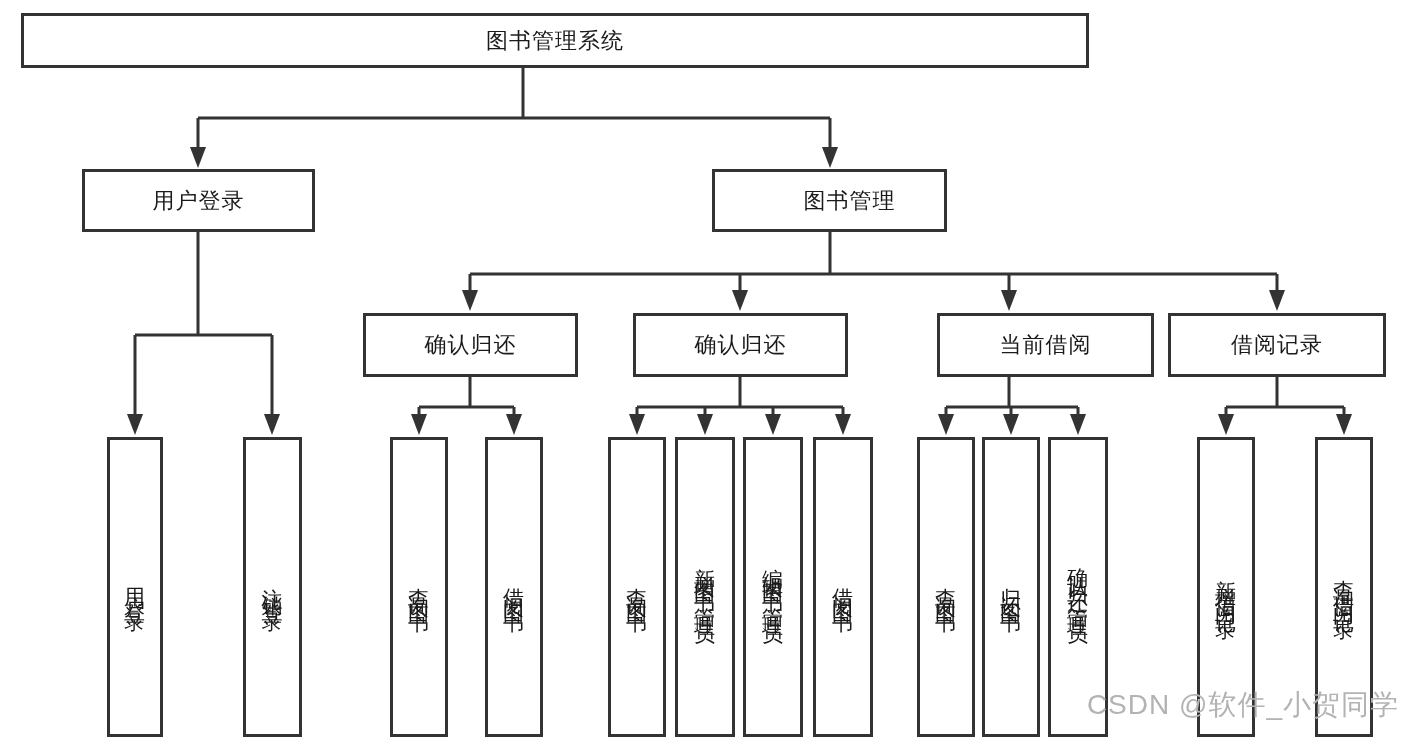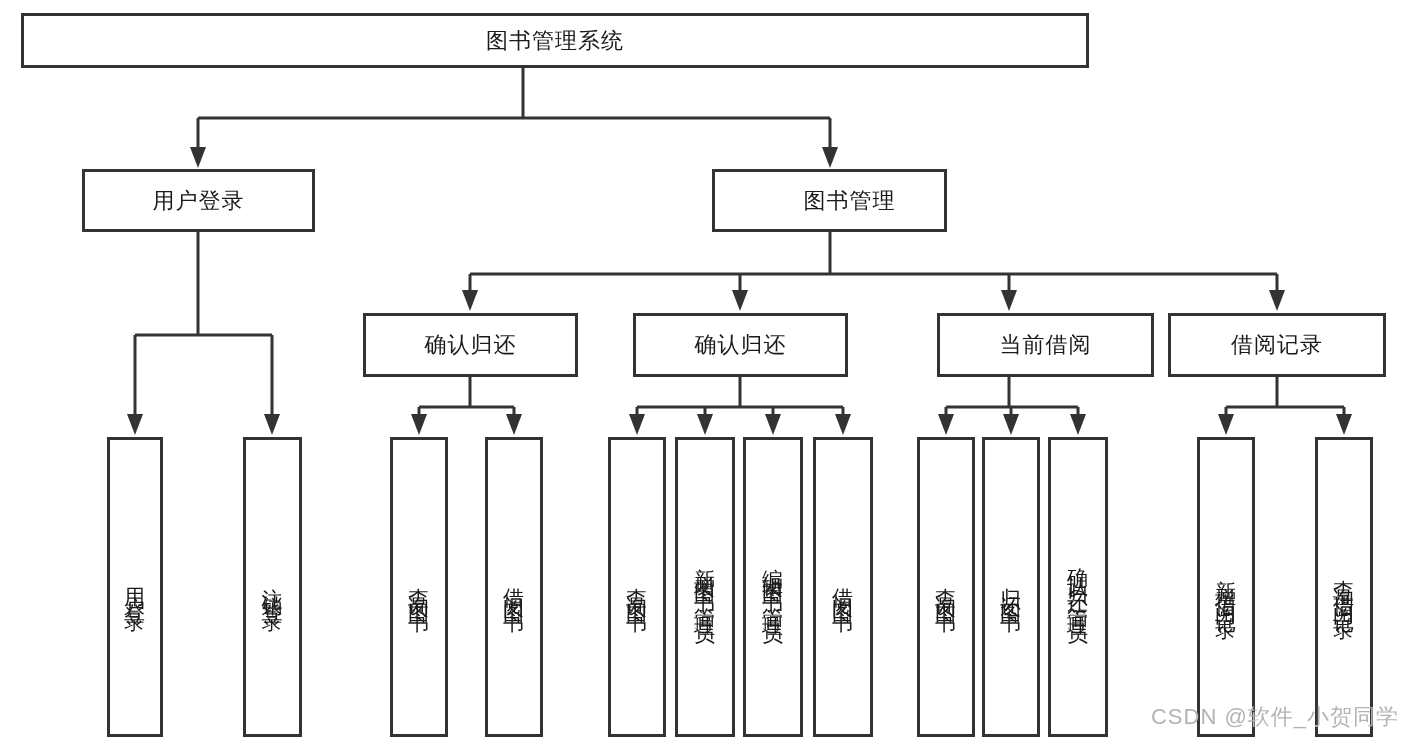--- a/index.html
+++ b/index.html
@@ -48,22 +48,22 @@
   .p-lf6{left:675px;width:60px;}
   .p-lf7{left:743px;width:60px;}
   .p-lf8{left:813px;width:60px;}
   .p-lf9{left:917px;width:58px;}
   .p-lf10{left:982px;width:58px;}
   .p-lf11{left:1048px;width:60px;}
   .p-lf12{left:1197px;width:58px;}
   .p-lf13{left:1315px;width:58px;}
   .watermark{
     position:absolute;
-    right:6px;bottom:15px;
-    font-size:22px;
+    right:6px;bottom:23px;
+    font-size:28px;
     color:#b3b3b3;
     letter-spacing:1px;
   }
 </style>
 </head>
 <body>
 
 <div class="canvas">
 
   <svg class="wires" viewBox="0 0 1405 747" xmlns="http://www.w3.org/2000/svg">

